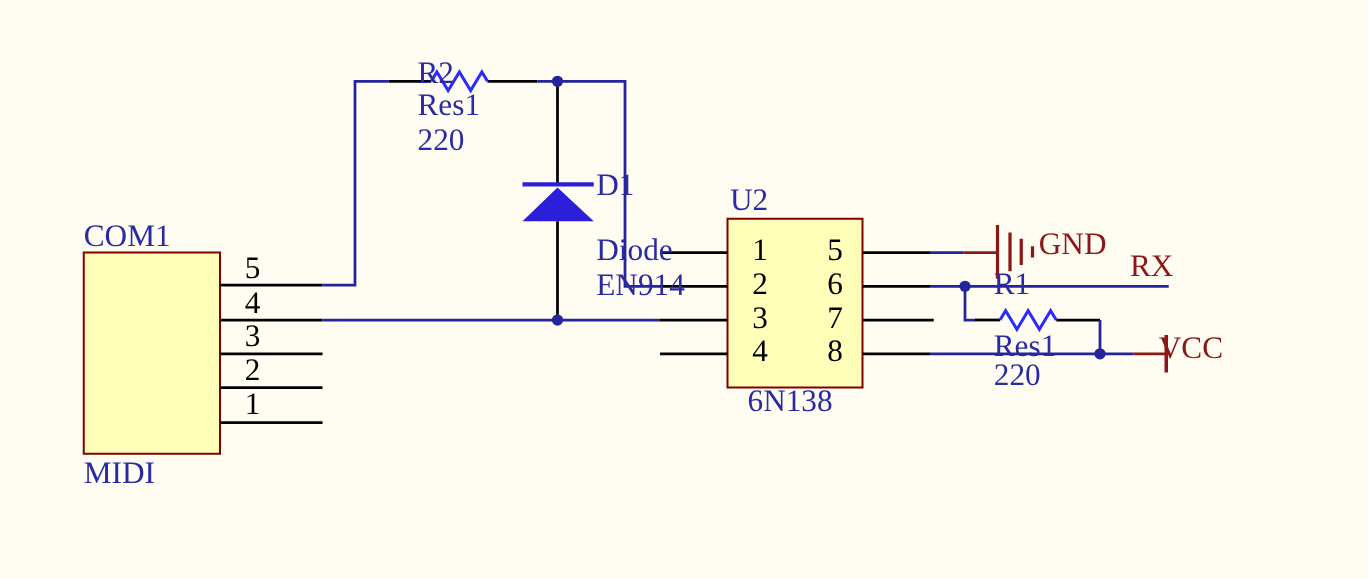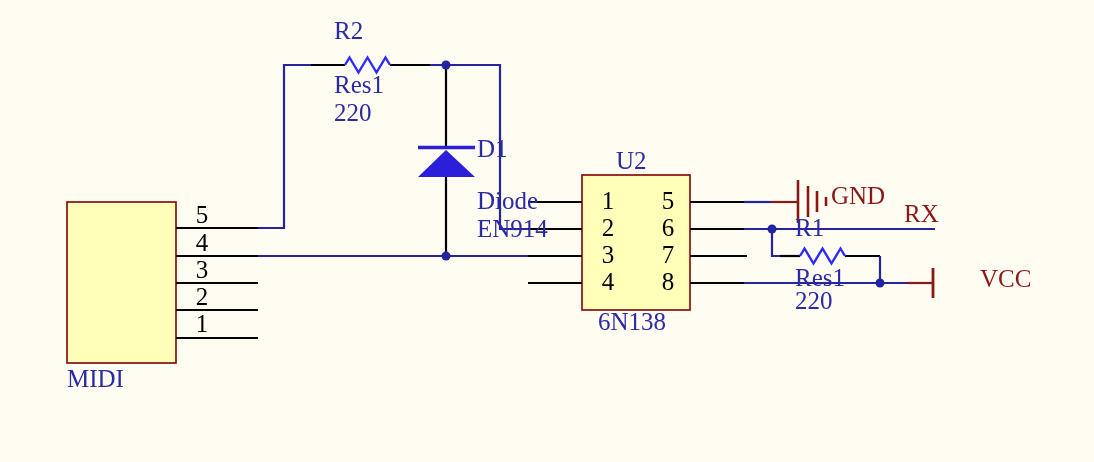--- a/index.html
+++ b/index.html
@@ -97,47 +97,48 @@
     </g>
 
     <g fill="#24249E">
       <circle cx="446" cy="65" r="4.5"></circle>
       <circle cx="446" cy="256" r="4.5"></circle>
       <circle cx="772" cy="229" r="4.5"></circle>
       <circle cx="880" cy="283" r="4.5"></circle>
     </g>
   </svg>
 
+  <div class="lbl t-blue" style="left:67px;top:175px;">COM1</div>
   <div class="lbl t-blue" style="left:67px;top:364px;">MIDI</div>
   <div class="pin-num" style="left:190px;top:200px;">5</div>
   <div class="pin-num" style="left:190px;top:228px;">4</div>
   <div class="pin-num" style="left:190px;top:255px;">3</div>
   <div class="pin-num" style="left:190px;top:282px;">2</div>
   <div class="pin-num" style="left:190px;top:309px;">1</div>
 
-  <div class="lbl t-blue" style="left:334px;top:16px;">R2</div>
+  <div class="lbl t-blue" style="left:334px;top:44px;">R2</div>
   <div class="lbl t-blue" style="left:334px;top:70px;">Res1</div>
   <div class="lbl t-blue" style="left:334px;top:98px;">220</div>
 
   <div class="lbl t-blue" style="left:477px;top:134px;">D1</div>
   <div class="lbl t-blue" style="left:477px;top:186px;">Diode</div>
   <div class="lbl t-blue" style="left:477px;top:198px;margin-top:16px;">EN914</div>
 
-  <div class="lbl t-blue" style="left:616px;top:146px;">U2</div>
+  <div class="lbl t-blue" style="left:584px;top:146px;">U2</div>
   <div class="lbl t-blue" style="left:583px;top:307px;margin-left:15px;">6N138</div>
   <div class="pin-num" style="left:596px;top:186px;">1</div>
   <div class="pin-num" style="left:596px;top:213px;">2</div>
   <div class="pin-num" style="left:596px;top:240px;">3</div>
   <div class="pin-num" style="left:596px;top:267px;">4</div>
   <div class="pin-num" style="left:656px;top:186px;">5</div>
   <div class="pin-num" style="left:656px;top:213px;">6</div>
   <div class="pin-num" style="left:656px;top:240px;">7</div>
   <div class="pin-num" style="left:656px;top:267px;">8</div>
 
   <div class="lbl t-blue" style="left:795px;top:213px;">R1</div>
   <div class="lbl t-blue" style="left:795px;top:263px;">Res1</div>
   <div class="lbl t-blue" style="left:795px;top:286px;">220</div>
 
   <div class="lbl t-red" style="left:831px;top:181px;">GND</div>
   <div class="lbl t-red" style="left:904px;top:199px;">RX</div>
-  <div class="lbl t-red" style="left:980px;top:264px;">VCC</div>
+  <div class="lbl t-red" style="left:927px;top:264px;">VCC</div>
 
 </div>
 
 </body></html>

